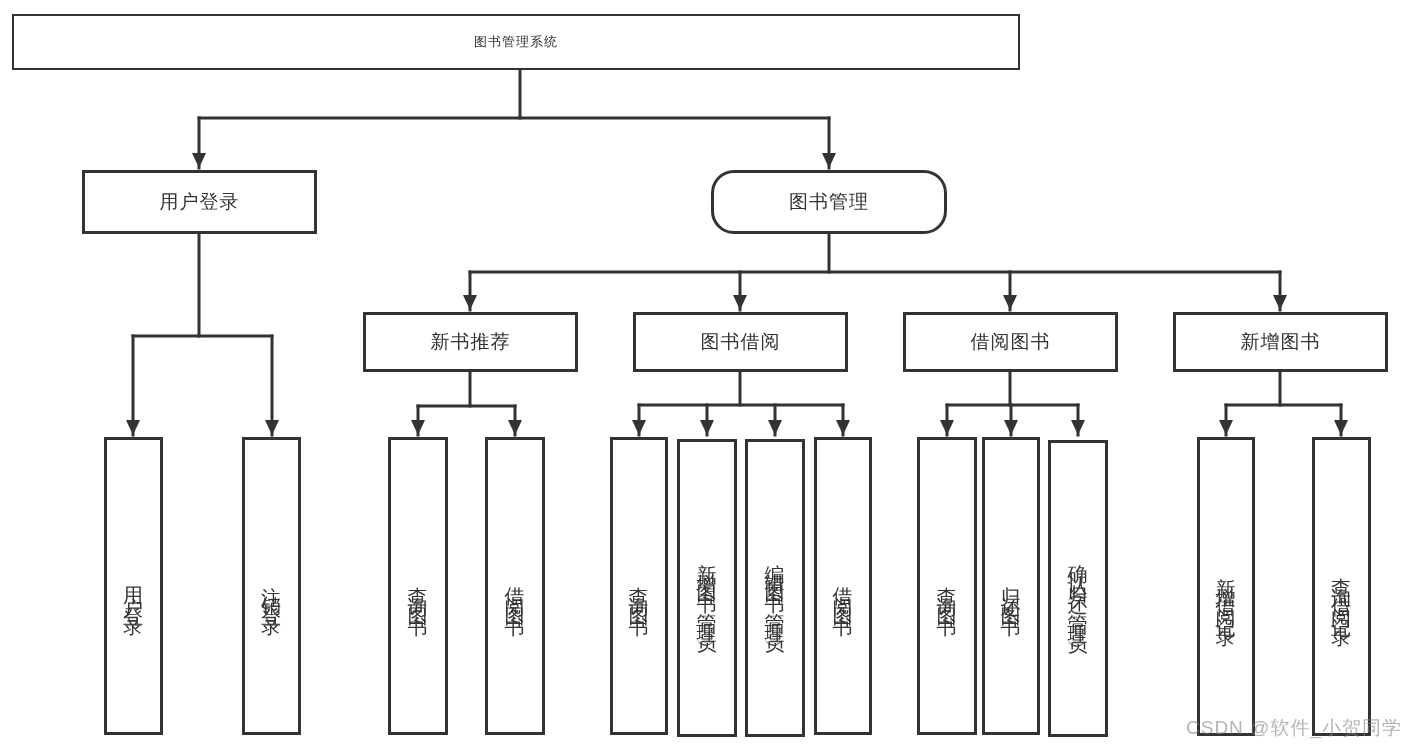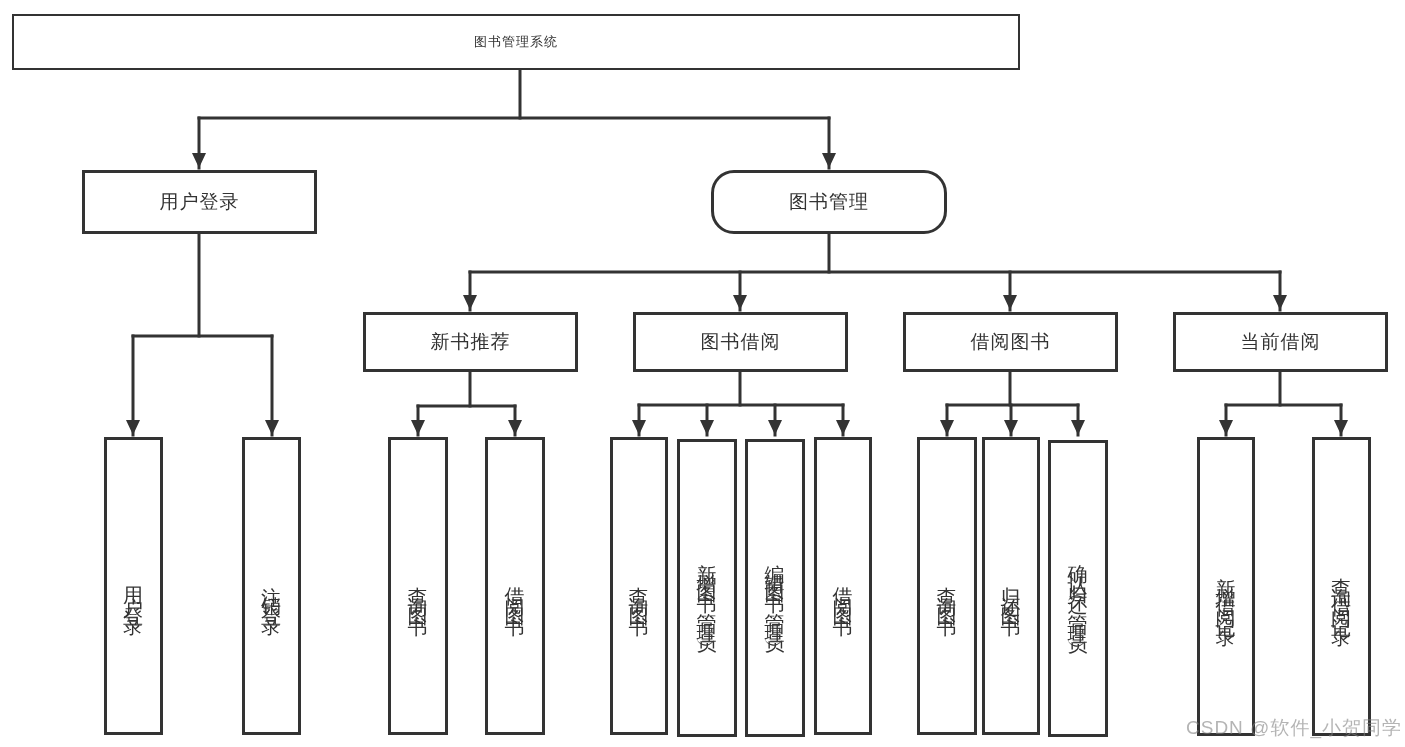--- a/index.html
+++ b/index.html
@@ -127,21 +127,21 @@
   </svg>
 
   <div class="node root" style="left:12px; top:14px; width:1008px; height:56px;">图书管理系统</div>
 
   <div class="node h-node" style="left:82px; top:170px; width:235px; height:64px;">用户登录</div>
   <div class="node h-node" style="left:711px; top:170px; width:236px; height:64px;border-radius:23px;">图书管理</div>
 
   <div class="node h-node" style="left:363px; top:312px; width:215px; height:60px;font-family:Liberation Mono, monospace;">新书推荐</div>
   <div class="node h-node" style="left:633px; top:312px; width:215px; height:60px;">图书借阅</div>
   <div class="node h-node" style="left:903px; top:312px; width:215px; height:60px;">借阅图书</div>
-  <div class="node h-node" style="left:1173px; top:312px; width:215px; height:60px;">当前借阅</div>
+  <div class="node h-node" style="left:1173px; top:312px; width:215px; height:60px;">新增图书</div>
 
   <div class="node v-node" style="left:104px; top:437px; width:59px; height:298px;">用户登录</div>
   <div class="node v-node" style="left:242px; top:437px; width:59px; height:298px;">注销登录</div>
 
   <div class="node v-node" style="left:388px; top:437px; width:60px; height:298px;">查询图书</div>
   <div class="node v-node" style="left:485px; top:437px; width:60px; height:298px;">借阅图书</div>
 
   <div class="node v-node" style="left:610px; top:437px; width:58px; height:298px;">查询图书</div>
   <div class="node v-node" style="left:677px; top:439px; width:60px; height:298px;">新增图书（管理员）</div>
   <div class="node v-node" style="left:745px; top:439px; width:60px; height:298px;">编辑图书（管理员）</div>

